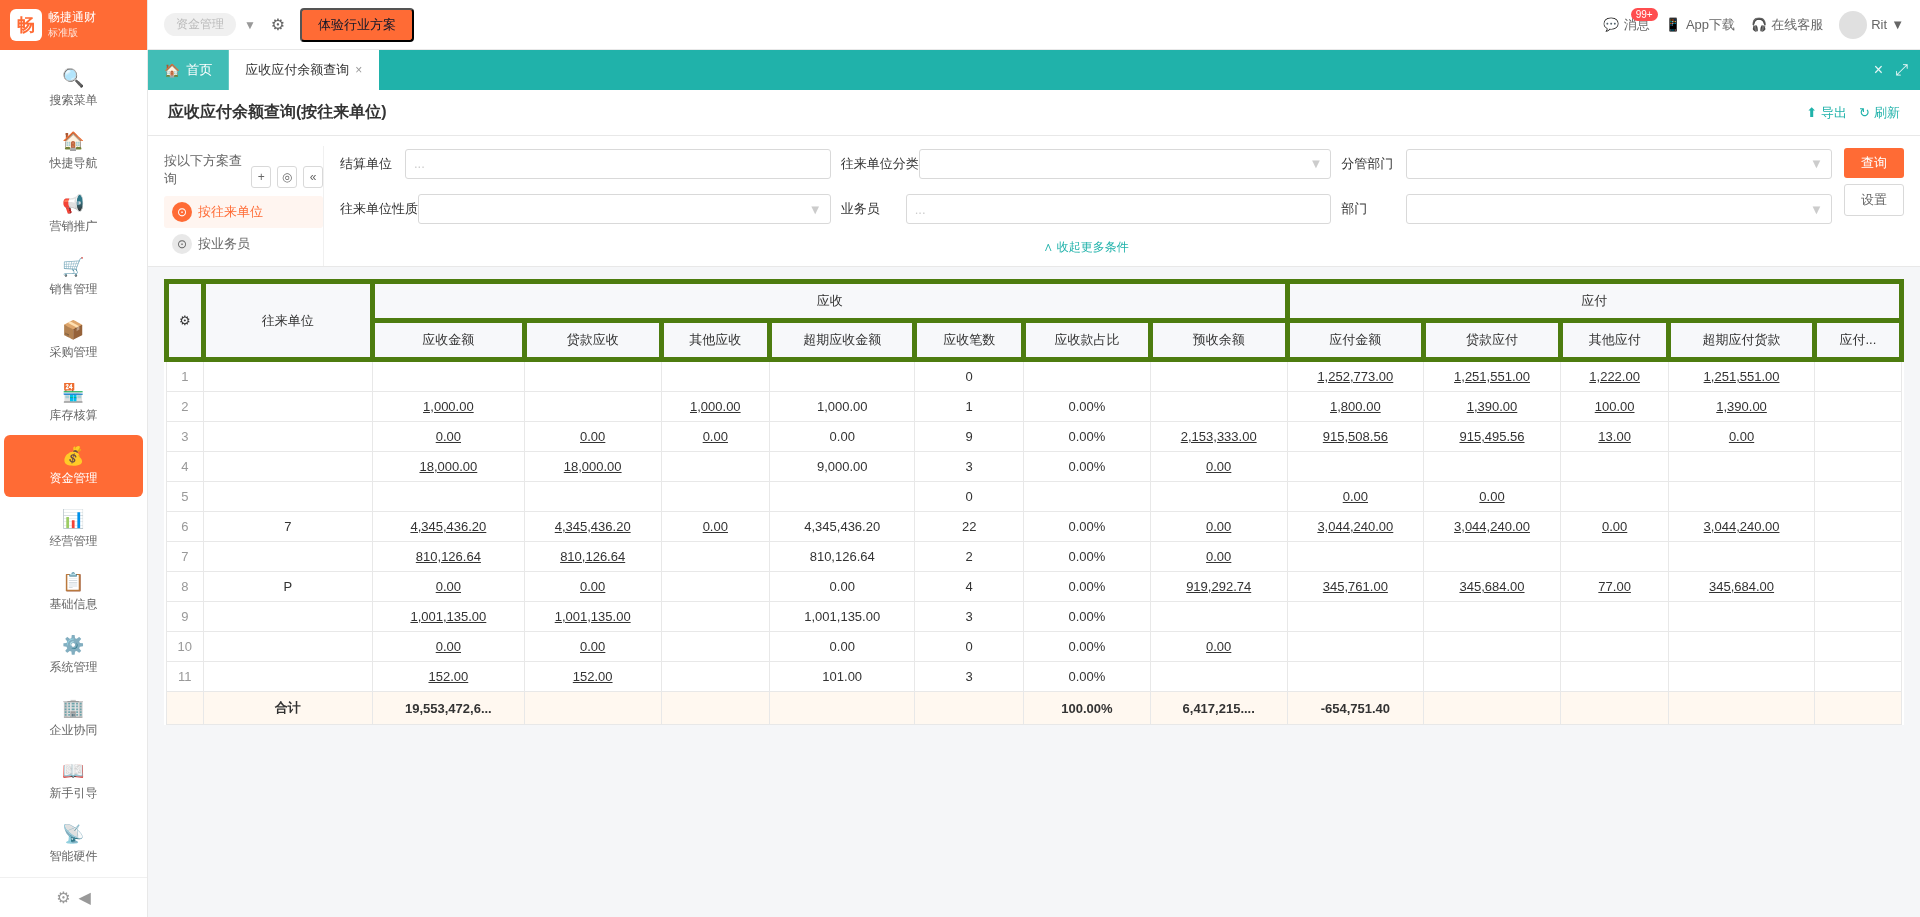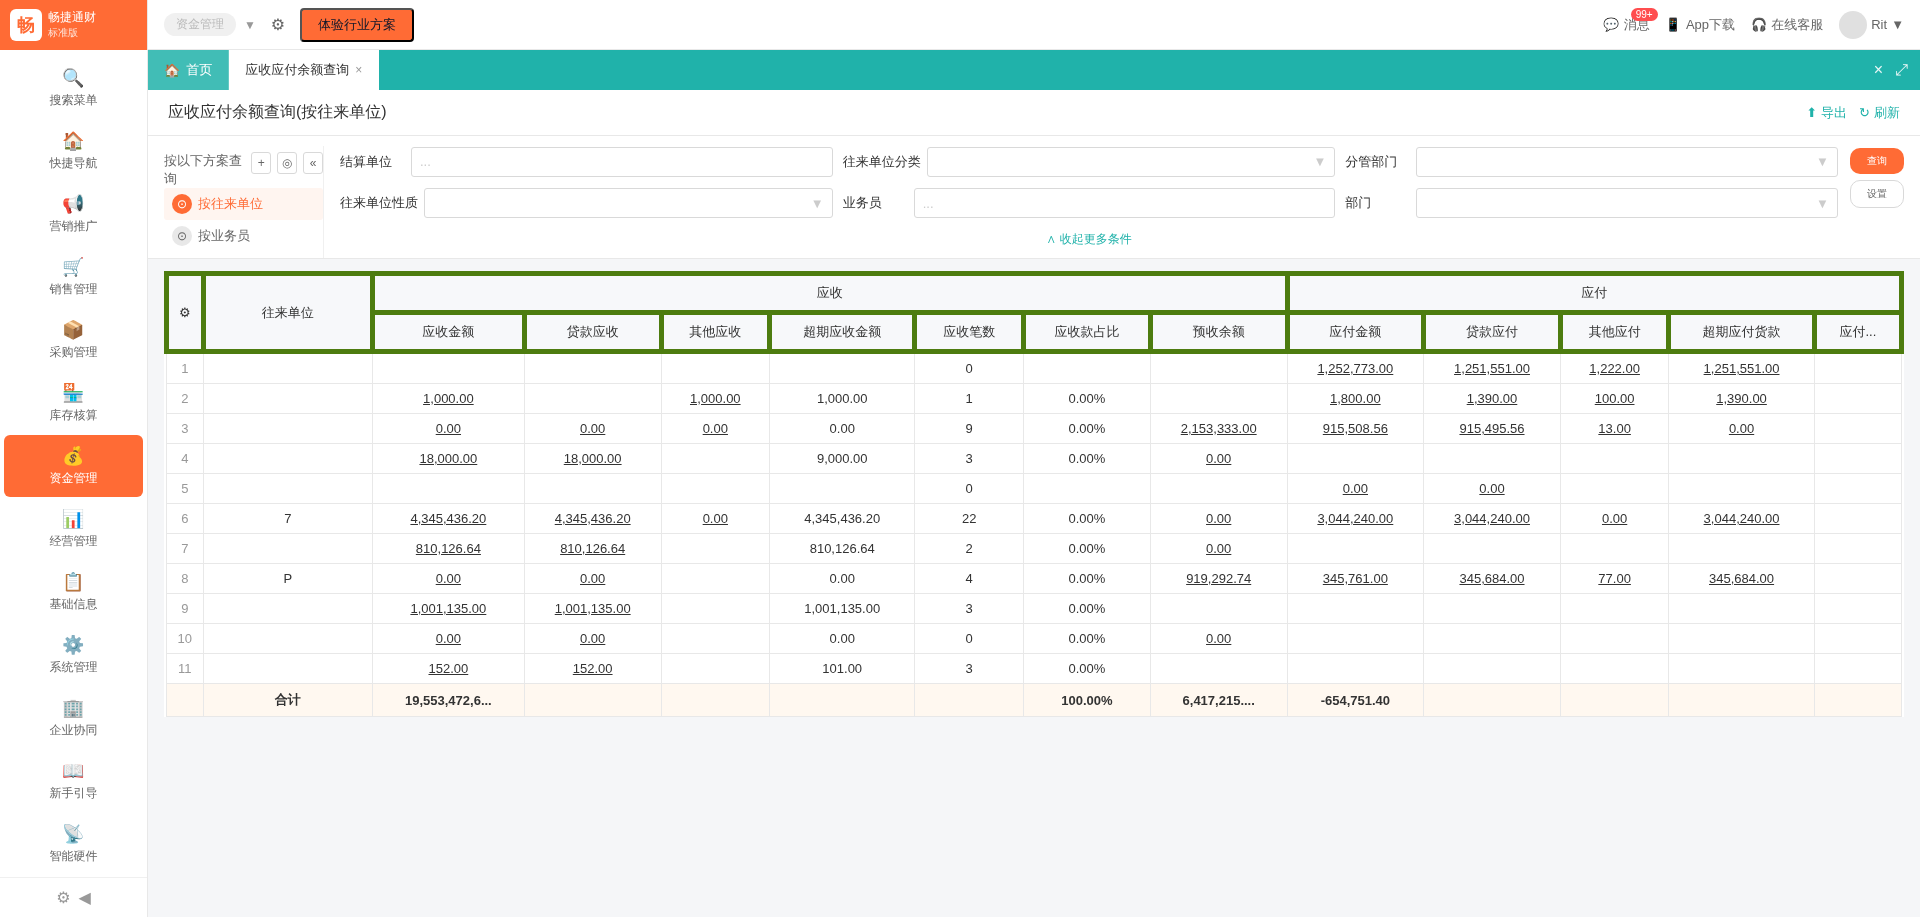--- a/index.html
+++ b/index.html
@@ -43,26 +43,26 @@
     .tab { display: flex; align-items: center; padding: 0 16px; color: rgba(255,255,255,0.8); font-size: 13px; cursor: pointer; border-right: 1px solid rgba(255,255,255,0.2); gap: 6px; }
     .tab.home { background: rgba(255,255,255,0.15); color: #fff; }
     .tab.active { background: #fff; color: #333; }
     .tab-close { color: #999; font-size: 12px; cursor: pointer; }
     .tabbar-right { margin-left: auto; display: flex; align-items: center; padding: 0 12px; gap: 12px; }
     .tabbar-right-btn { color: rgba(255,255,255,0.9); font-size: 16px; cursor: pointer; }
 
     
     .content { flex: 1; overflow: hidden; display: flex; flex-direction: column; background: #f5f6f8; }
     .page-header { background: #fff; padding: 12px 20px; display: flex; align-items: center; justify-content: space-between; border-bottom: 1px solid #e8e8e8; }
-    .page-title { font-size: 16px; font-weight: normal; color: #333; }
+    .page-title { font-size: 16px; font-weight: bold; color: #333; }
     .page-actions { display: flex; gap: 12px; }
     .action-btn { display: flex; align-items: center; gap: 4px; color: #20b2aa; font-size: 13px; cursor: pointer; }
     .filter-add-btn { width: 22px; height: 22px; border: 1px solid #d9d9d9; border-radius: 3px; display: flex; align-items: center; justify-content: center; cursor: pointer; color: #666; font-size: 12px; }
     .collapse-btn { color: #20b2aa; font-size: 12px; cursor: pointer; display: flex; align-items: center; gap: 4px; text-align: center; padding: 6px 0; }
-    .query-btn { padding: 6px 16px; border-radius: 10px; font-size: 10px; cursor: pointer; border: none; }
+    .query-btn { padding: 6px 16px; border-radius: 3px; font-size: 13px; cursor: pointer; border: none; }
     .query-btn.primary { background: #ff6b35; color: #fff; }
     .query-btn.secondary { background: #fff; color: #666; border: 1px solid #d9d9d9; }
     .filter-option { display: flex; align-items: center; gap: 6px; padding: 6px 8px; cursor: pointer; border-radius: 3px; font-size: 13px; color: #666; }
     .filter-option.active { color: #ff6b35; background: #fff5f0; }
     .filter-option-icon { width: 20px; height: 20px; border-radius: 50%; display: flex; align-items: center; justify-content: center; font-size: 12px; }
     .filter-option-icon.orange { background: #ff6b35; color: #fff; }
     .filter-option-icon.gray { background: #e8e8e8; color: #666; }
 
     
     .table-container { flex: 1; overflow: auto; padding: 12px 16px; }
@@ -74,21 +74,21 @@
     .col-group-header { background: #f0faf9; }
     .footer-row td { background: #fff8f0; font-weight: bold; }
     .settings-icon-cell { width: 30px; }
 
     
     .query-options-panel { width: 160px; border-right: 1px solid #f0f0f0; padding: 6px 0; flex-shrink: 0; }
 
     .filter-wrapper { display: flex; background: #fff; padding: 10px 16px 0; border-bottom: 1px solid #e8e8e8; }
     
     .filter-grid { display: grid; grid-template-columns: 1fr 1fr 1fr; gap: 10px; flex: 1; }
-    .filter-grid-item { display: flex; align-items: center; gap: 6px; }
+    .filter-grid-item { display: flex; align-items: center; }
     .fgi-label { font-size: 13px; color: #333; white-space: nowrap; min-width: 65px; }
     .fgi-input { flex: 1; height: 30px; border: 1px solid #d9d9d9; border-radius: 3px; padding: 0 8px; font-size: 13px; display: flex; align-items: center; justify-content: space-between; cursor: pointer; color: #333; }
 
     .collapse-row { display: flex; justify-content: center; padding: 6px 0 4px; background: #fff; }
   </style>
 </head>
 <body>
 
 <div class="app-container">
 
@@ -225,21 +225,21 @@
           <div class="action-btn">
             <span>↻</span>
             <span>刷新</span>
           </div>
         </div>
       </div>
 
       <div class="filter-wrapper">
 
         <div class="query-options-panel">
-          <div style="display:flex; align-items:flex-start; gap:6px; ">
+          <div style="display:flex; align-items:flex-end; gap:6px; margin-bottom:8px;">
             <span style="font-size:13px; color:#666;">按以下方案查询</span>
             <div class="filter-add-btn">+</div>
             <div class="filter-add-btn">◎</div>
             <div class="filter-add-btn">«</div>
           </div>
           <div class="filter-option active">
             <div class="filter-option-icon orange">⊙</div>
             <span>按往来单位</span>
           </div>
           <div class="filter-option">

